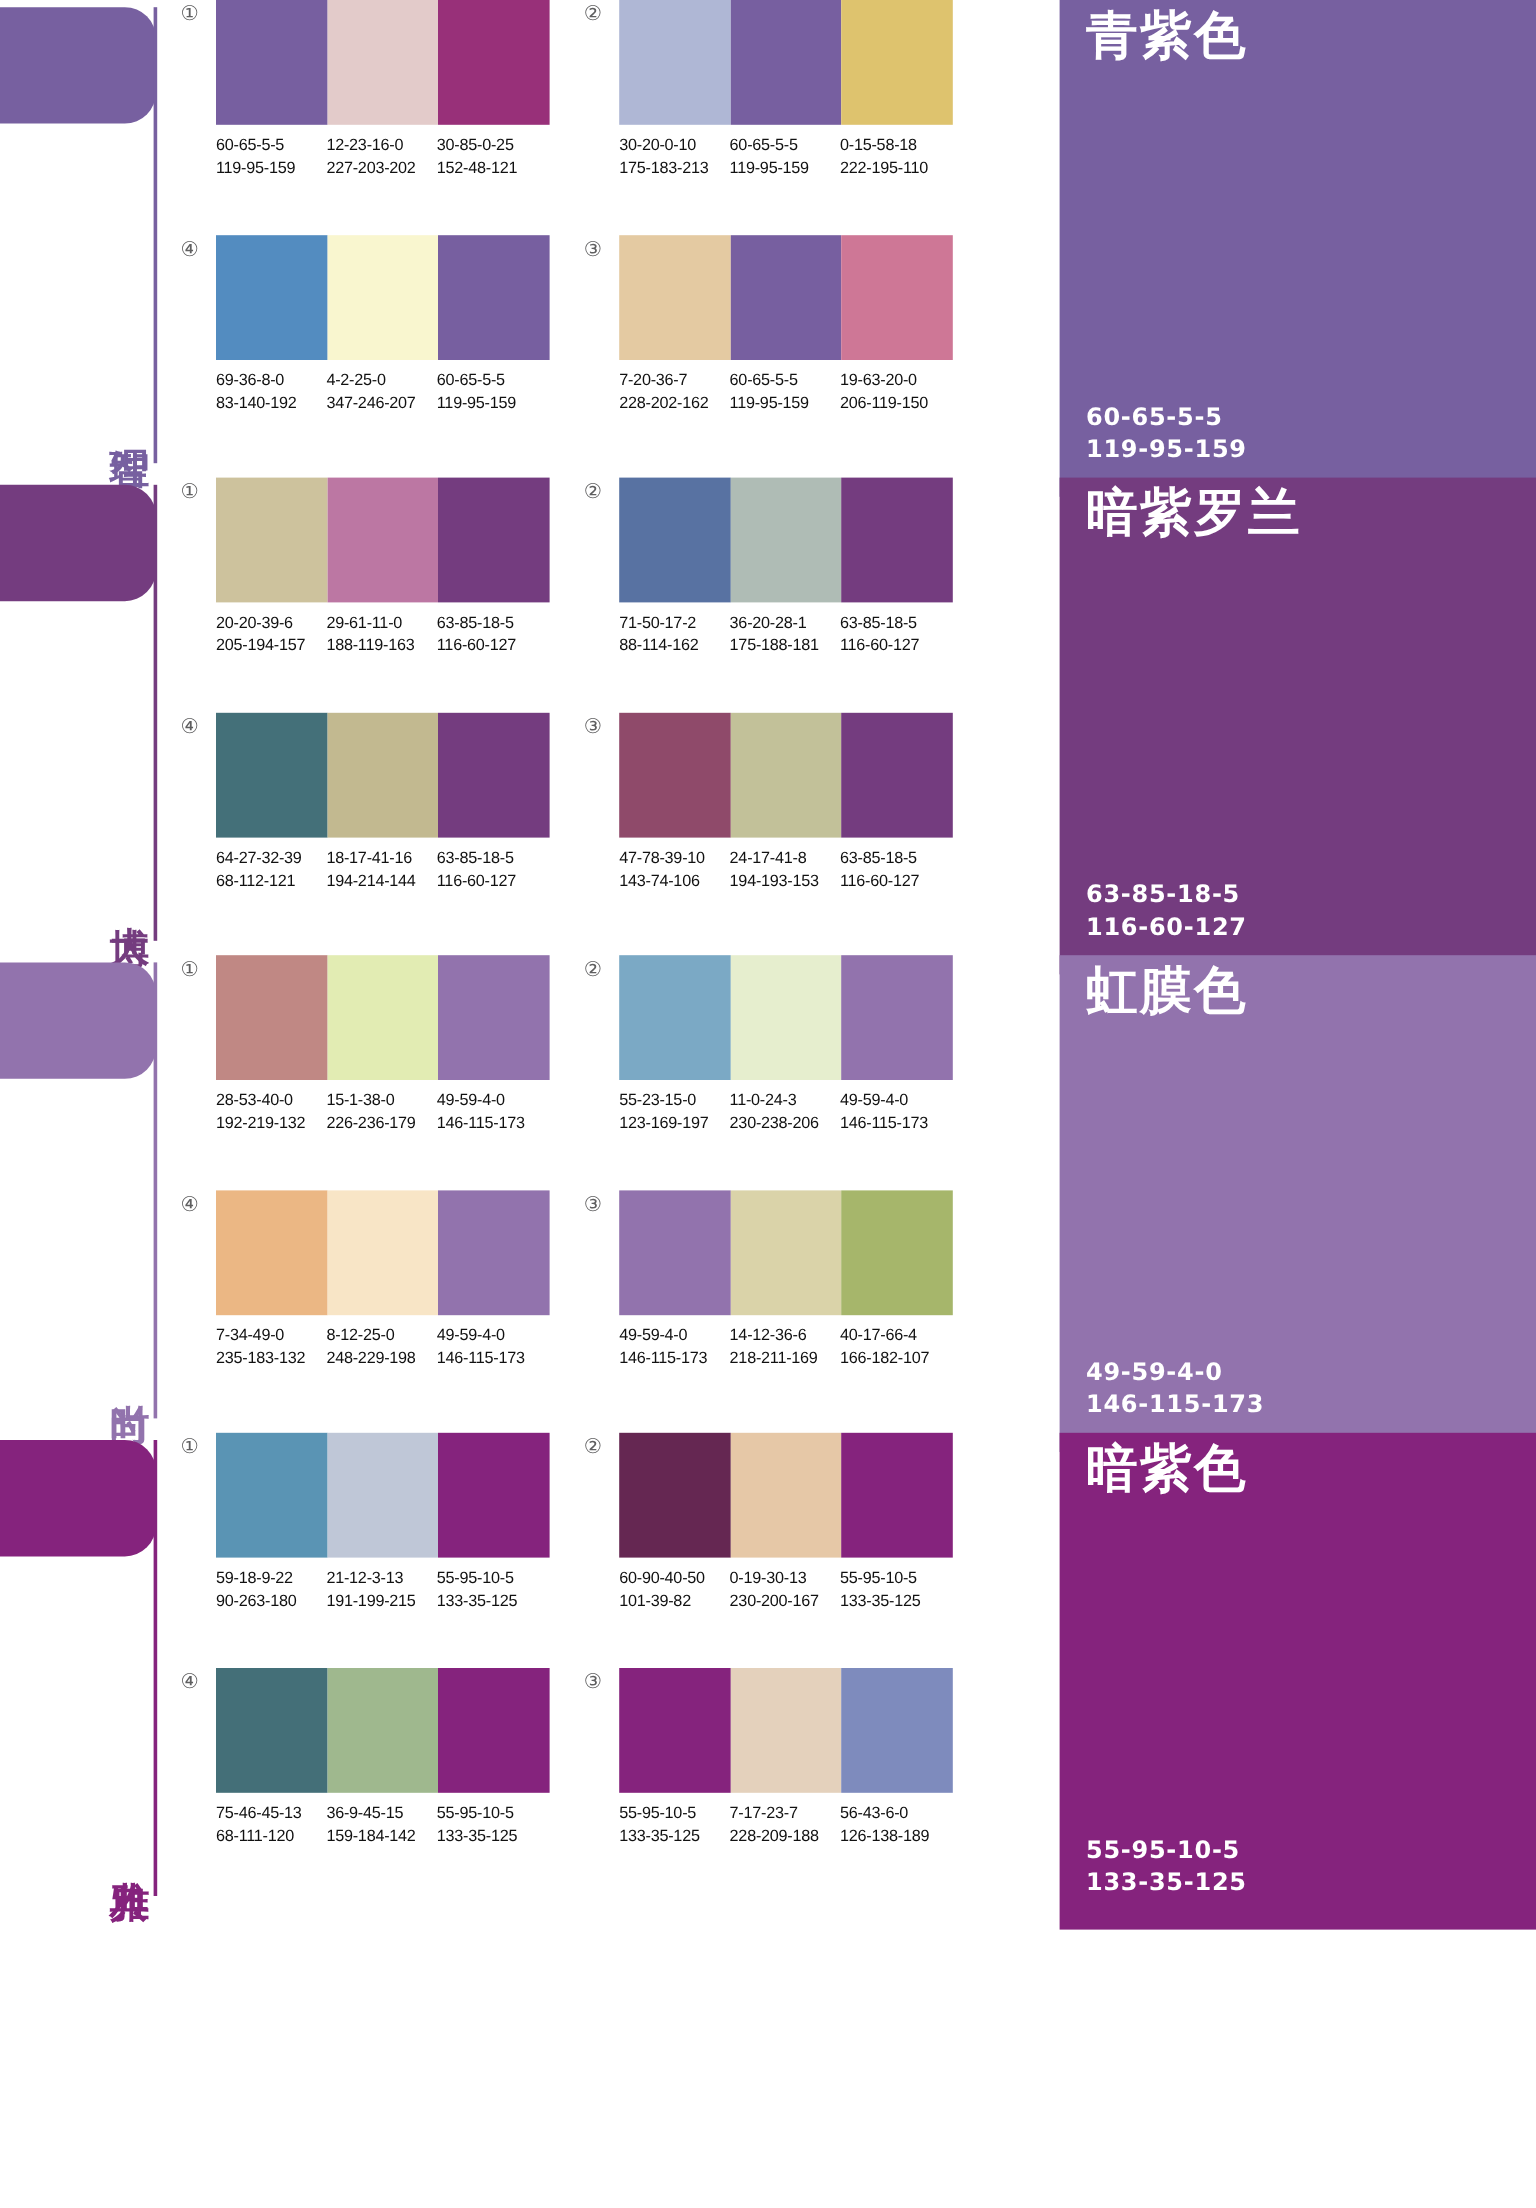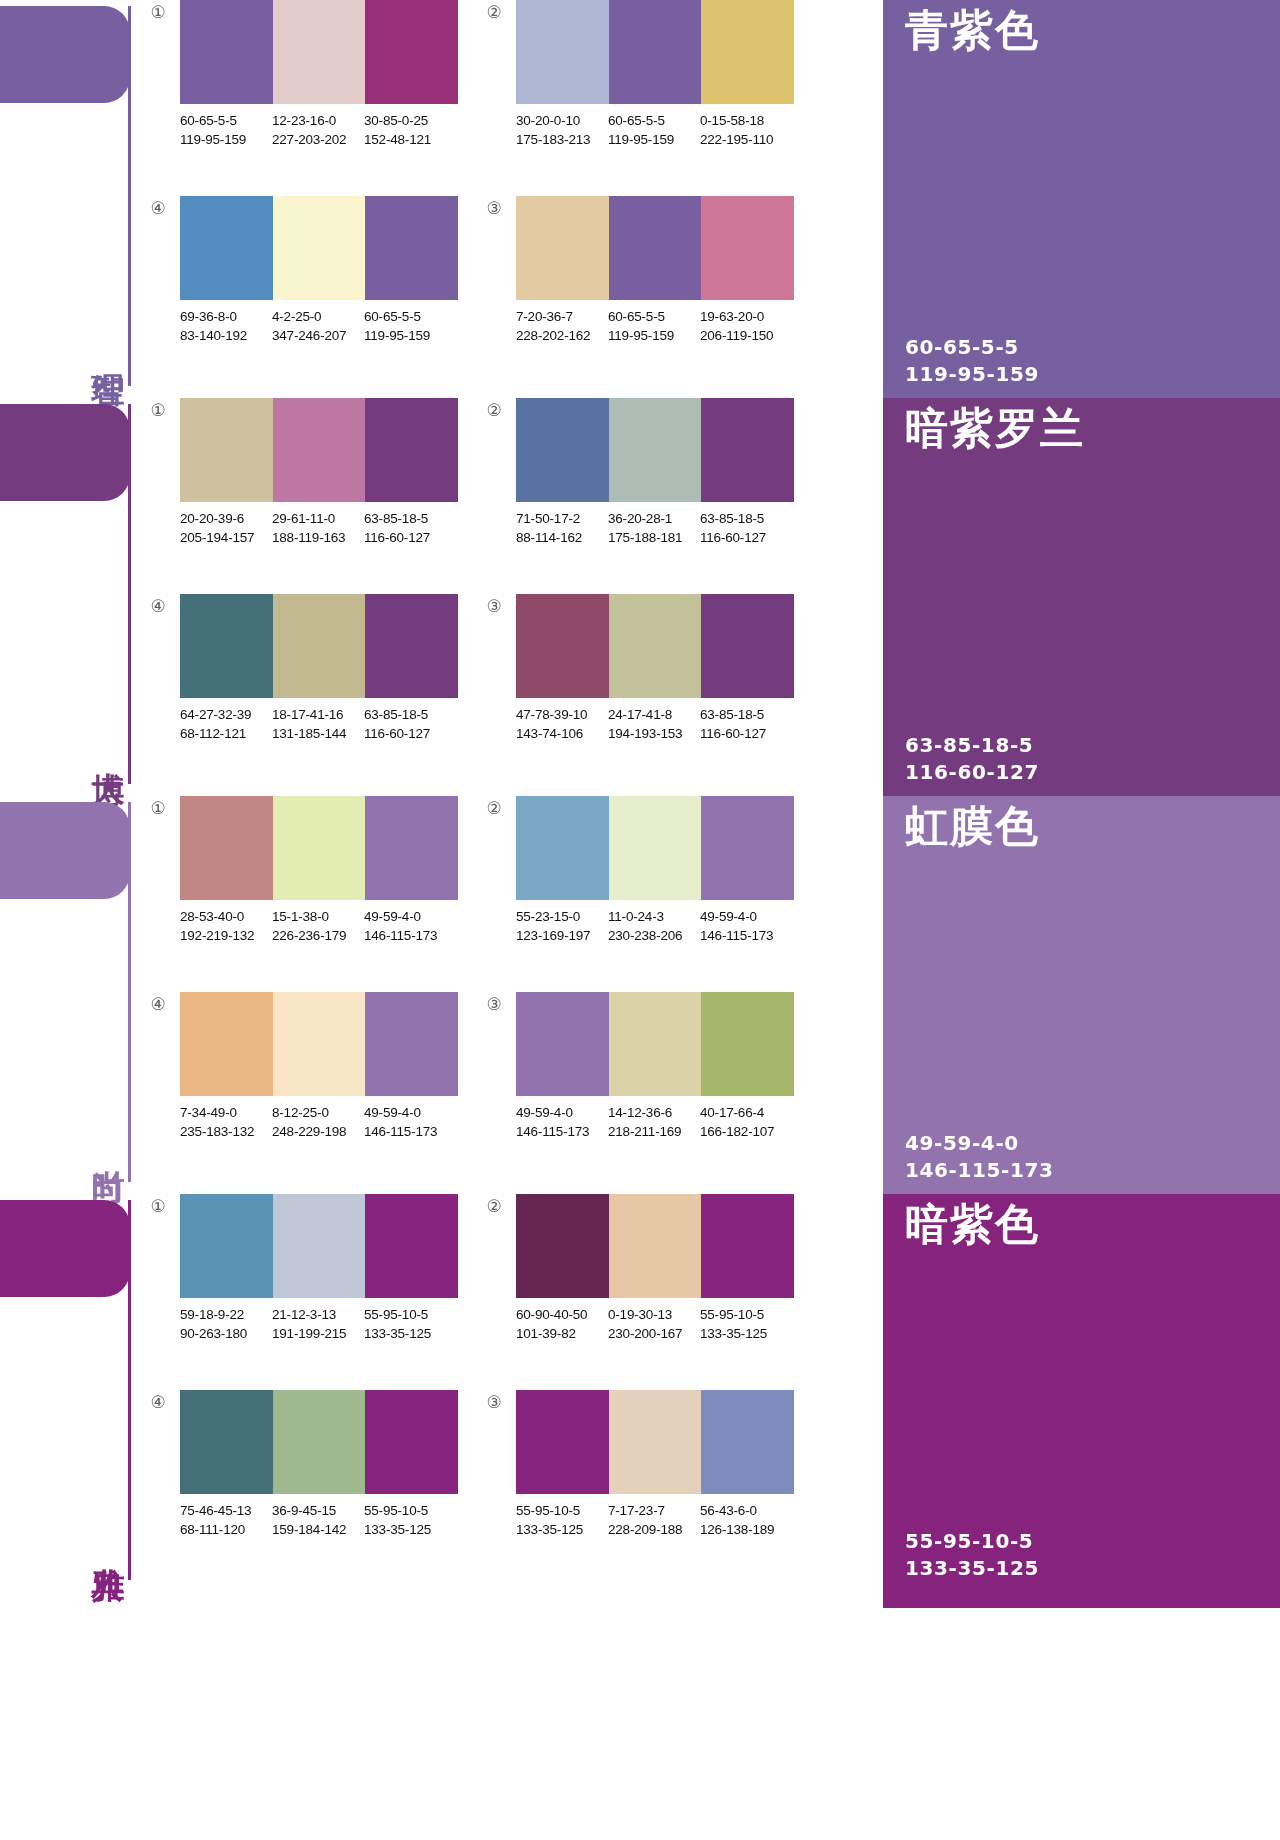--- a/index.html
+++ b/index.html
@@ -222,21 +222,21 @@
             <div class="sw" style="background: rgb(194, 185, 144);"></div>
             <div class="sw" style="background: rgb(116, 60, 127);"></div>
           </div>
           <div class="labels">
             <div class="lab">
               <span>64-27-32-39</span>
               <span>68-112-121</span>
             </div>
             <div class="lab">
               <span>18-17-41-16</span>
-              <span>131-185-144</span>
+              <span>194-214-144</span>
             </div>
             <div class="lab">
               <span>63-85-18-5</span>
               <span>116-60-127</span>
             </div>
           </div>
         </div>
         <div class="combo c3">
           <div class="cnum" style="border: none; font-size: 17px; line-height: 20px;">③</div>
           <div class="swatches">

